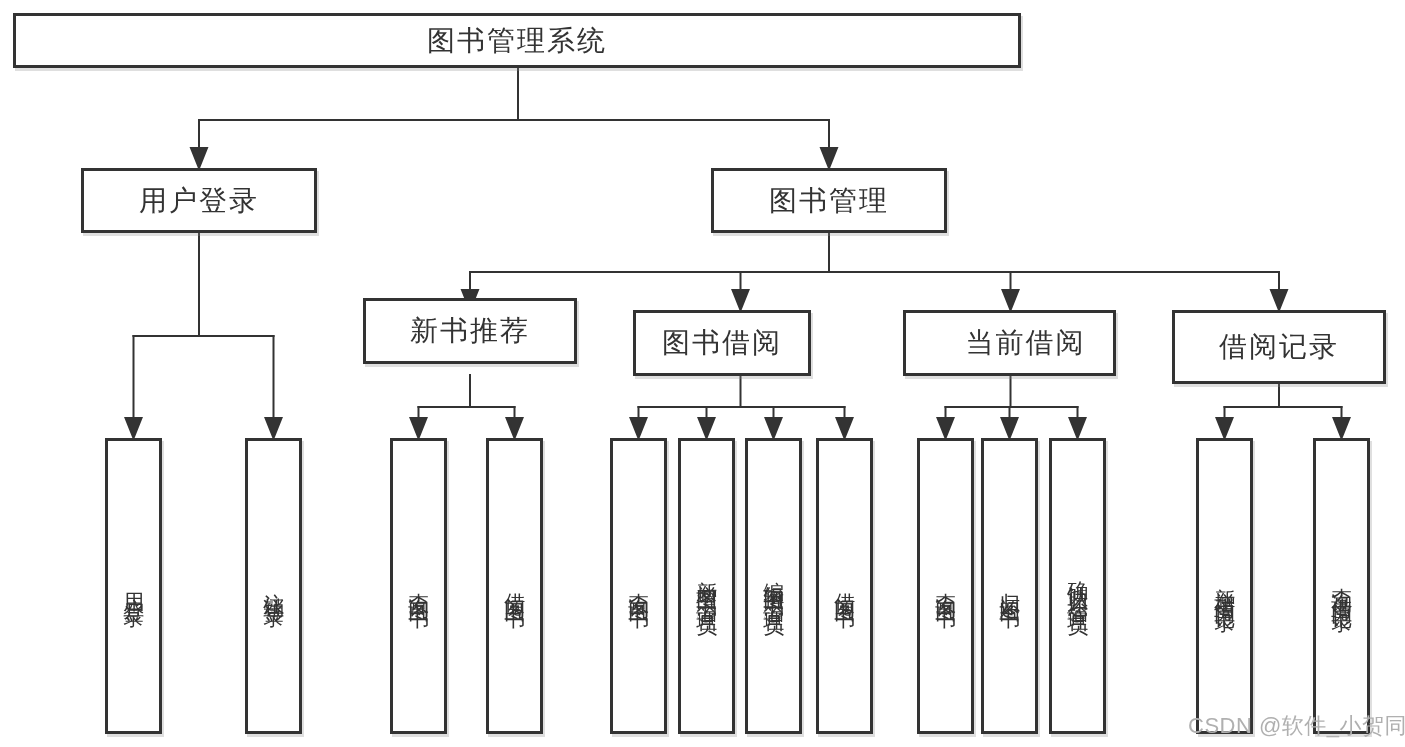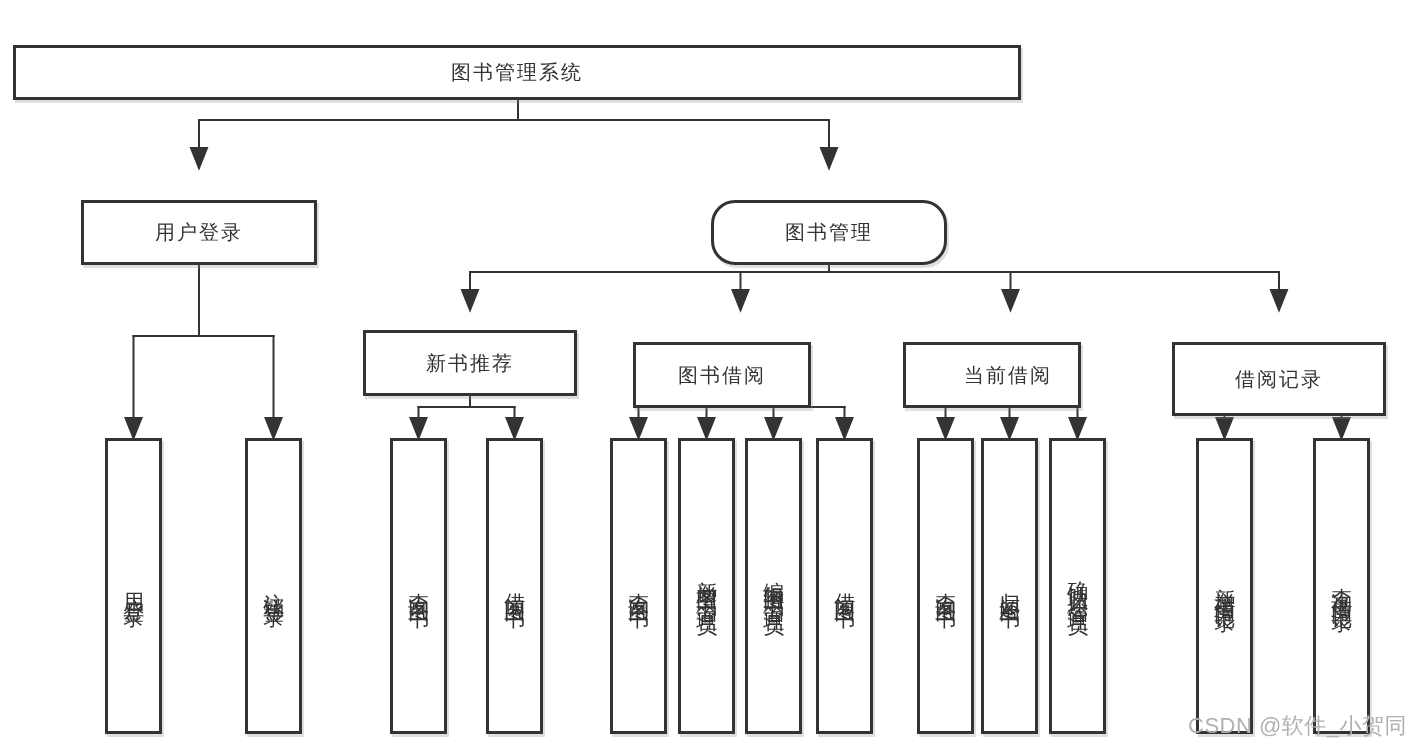--- a/index.html
+++ b/index.html
@@ -19,36 +19,36 @@
   }
   #wires{position:absolute;left:0;top:0;width:1405px;height:747px;}
   .box{
     position:absolute;
     box-sizing:border-box;
     background:#fff;
     border:3px solid var(--line);
     display:flex;align-items:center;justify-content:center;
     box-shadow:2px 3px 0 rgba(140,140,140,0.28);
   }
-  .hbox{font-size:20px;letter-spacing:2px;white-space:nowrap;margin-top:32px;}
+  .hbox{font-size:28px;letter-spacing:2px;white-space:nowrap;}
   .vbox span{
     writing-mode:vertical-rl;
     text-orientation:mixed;
     font-size:21px;
     letter-spacing:5px;
     line-height:1.25;
     white-space:nowrap;
   }
   
   .b-root   {left:13px;  top:13px;  width:1008px;height:55px;}
   .b-login  {left:81px;  top:168px; width:236px; height:65px;}
-  .b-mgmt   {left:711px; top:168px; width:236px; height:65px;border-radius:24px;}
+  .b-mgmt   {left:711px; top:168px; width:236px; height:65px;}
   .b-l3-0   {left:363px; top:298px; width:214px; height:66px;}
   .b-l3-1   {left:633px; top:310px; width:178px; height:66px;}
-  .b-l3-2   {left:903px; top:310px; width:178px; height:66px;padding-left:32px;}
+  .b-l3-2   {left:903px; top:310px; width:213px; height:66px;padding-left:32px;}
   .b-l3-3   {left:1172px;top:310px; width:214px; height:74px;}
   .leaf     {top:438px;  width:57px; height:296px;}
   .lf-0 {left:105px;} .lf-1 {left:245px;}
   .lf-2 {left:390px;} .lf-3 {left:486px;}
   .lf-4 {left:610px;} .lf-5 {left:678px;} .lf-6 {left:745px;} .lf-7 {left:816px;}
   .lf-8 {left:917px;} .lf-9 {left:981px;} .lf-10{left:1049px;}
   .lf-11{left:1196px;} .lf-12{left:1313px;}
   #watermark{
     position:absolute;left:1188px;top:711px;
     font-size:22px;color:var(--wm);letter-spacing:0.5px;

